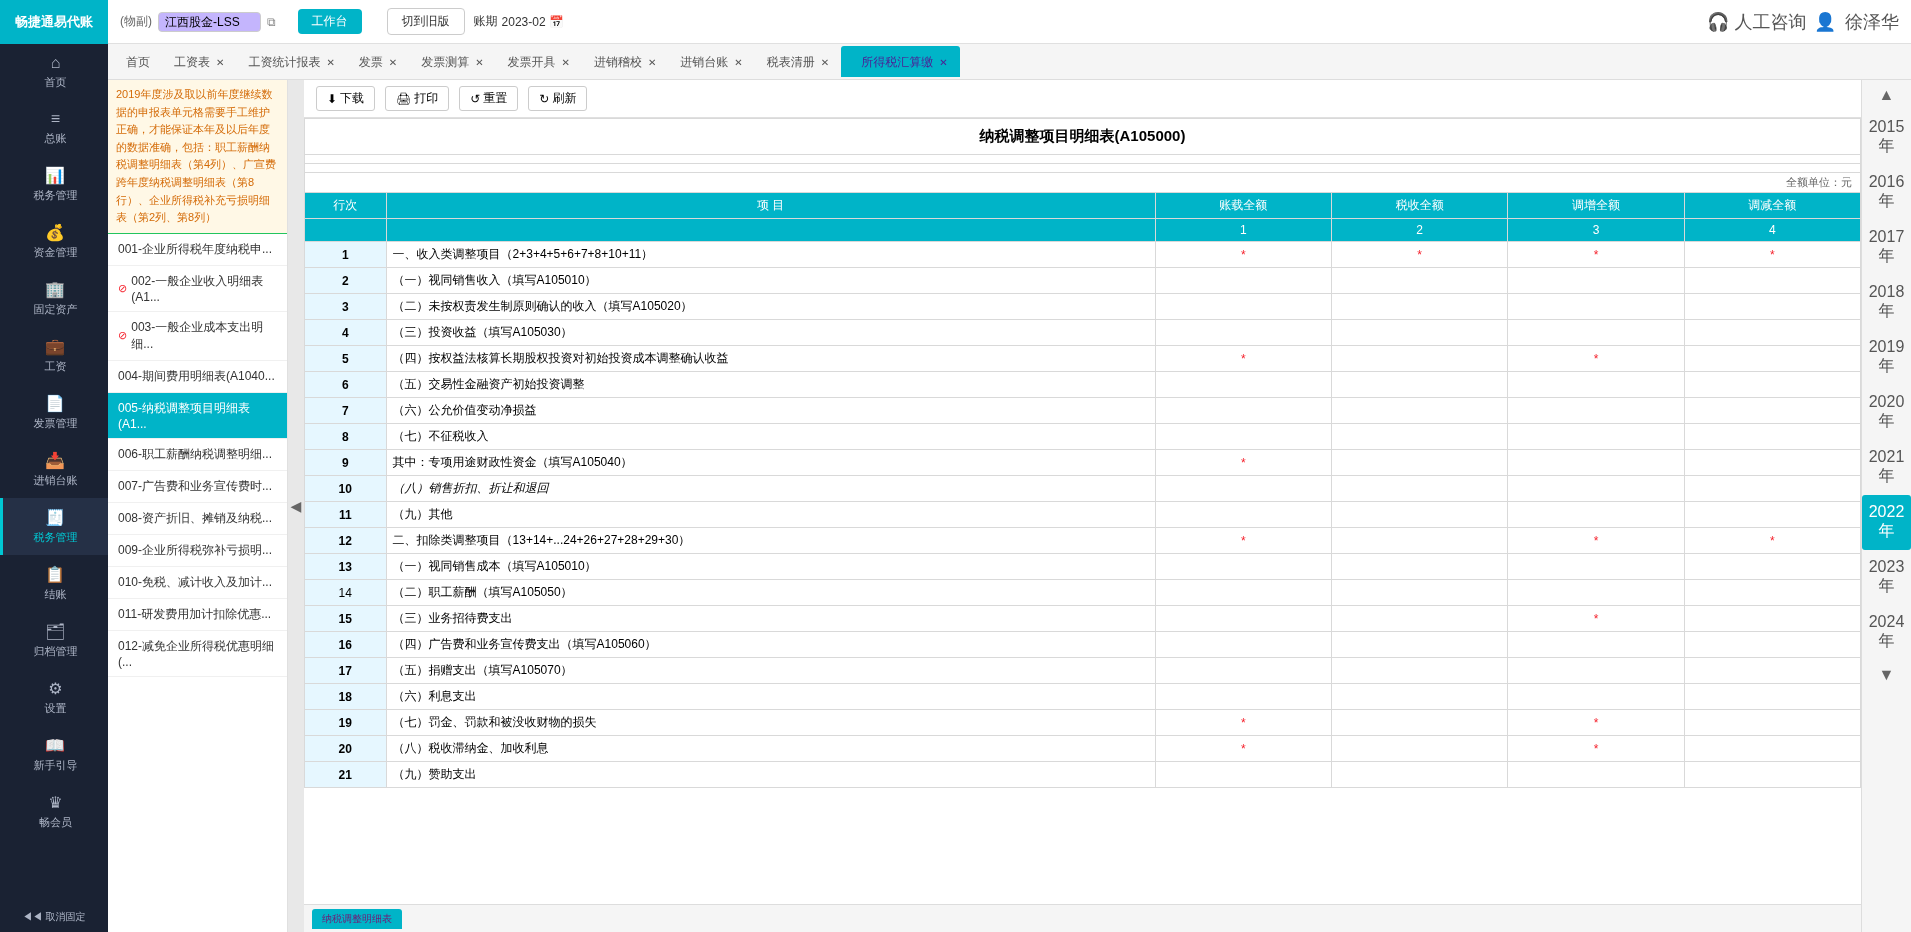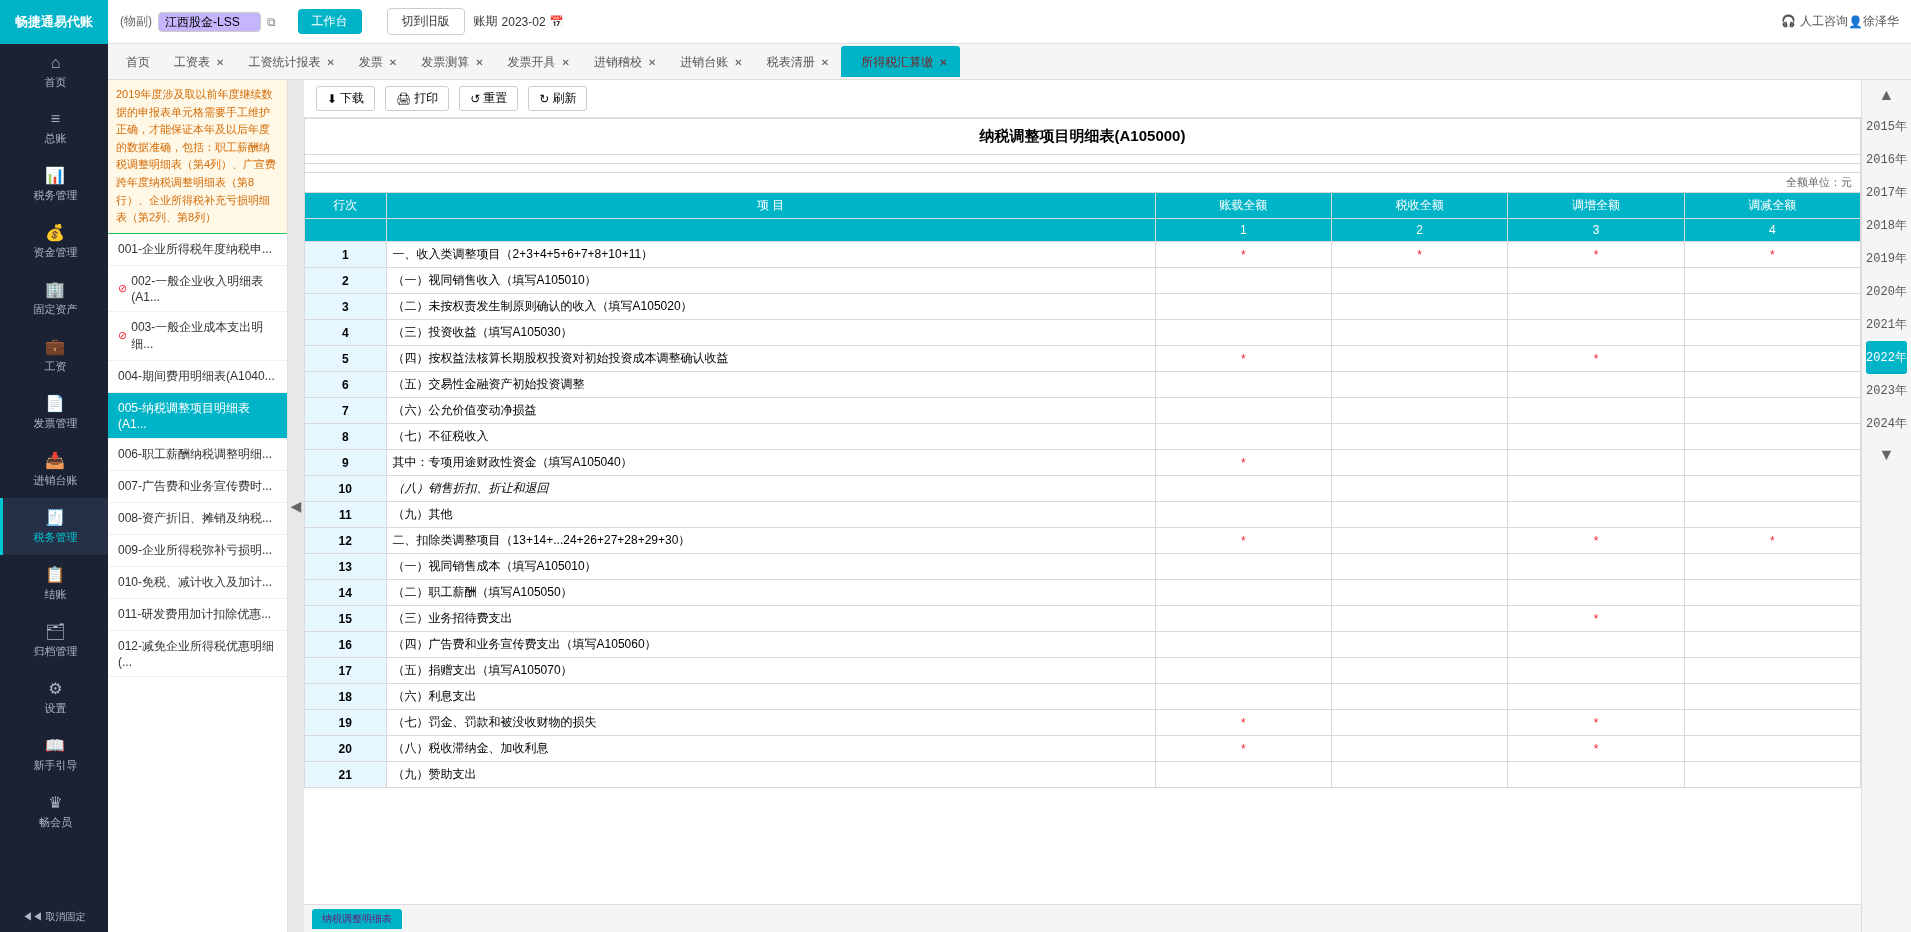--- a/index.html
+++ b/index.html
@@ -18,26 +18,26 @@
     .main { flex: 1; display: flex; flex-direction: column; overflow: hidden; }
 
     
     .topbar { background: #fff; height: 44px; display: flex; align-items: center; padding: 0 12px; border-bottom: 1px solid #e0e0e0; flex-shrink: 0; }
     .topbar-company { display: flex; align-items: center; gap: 6px; }
     .topbar-label { color: #666; font-size: 12px; }
     .topbar-select { border: 1px solid #ccc; border-radius: 4px; padding: 2px 20px 2px 6px; font-size: 12px; appearance: none; background: #c4b5fd; }
     .topbar-btn { background: #00b4c8; color: #fff; border: none; border-radius: 4px; padding: 4px 14px; font-size: 12px; cursor: pointer; margin: 0 22px; }
     .topbar-btn-outline { background: #fff; color: #333; border: 1px solid #ccc; border-radius: 4px; padding: 4px 14px; font-size: 12px; cursor: pointer; margin: 0 3px; }
     .topbar-period { display: flex; align-items: center; gap: 4px; margin-left: 6px; font-size: 12px; color: #333; }
-    .topbar-right { margin-left: auto; display: flex; align-items: center; gap: 0; color: #555; font-size: 12px; }
+    .topbar-right { margin-left: auto; display: flex; align-items: center; gap: 8px; color: #555; font-size: 18px; }
 
     
     .tabs { background: #f5f5f5; border-bottom: 1px solid #ddd; display: flex; align-items: center; padding: 0 6px; height: 36px; flex-shrink: 0; overflow-x: auto; }
     .tab { padding: 6px 12px; font-size: 12px; color: #555; cursor: pointer; white-space: nowrap; border-top: 2px solid transparent; display: flex; align-items: center; gap: 4px; }
-    .tab.active { background: #00b4c8; color: #7f1d1d; border-radius: 3px 3px 0 0; padding-left: 20px; }
+    .tab.active { background: #00b4c8; color: #4c1d95; border-radius: 3px 3px 0 0; padding-left: 20px; }
     .tab-close { font-size: 10px; color: inherit; margin-left: 2px; }
 
     
     .content { flex: 1; display: flex; overflow: hidden; }
 
     
     .left-panel { width: 180px; background: #fff; border-right: 1px solid #e0e0e0; display: flex; flex-direction: column; flex-shrink: 0; }
     .notice-bar { background: #fff8e6; border-bottom: 1px solid #22c55e; padding: 6px 8px; font-size: 11px; color: #d46b08; line-height: 1.6; }
     .left-list { overflow-y: auto; flex: 1; }
     .left-list-item { padding: 7px 10px; font-size: 12px; color: #333; cursor: pointer; border-bottom: 1px solid #f0f0f0; display: flex; align-items: center; gap: 4px; }
@@ -47,21 +47,21 @@
 
     
     .right-content { flex: 1; display: flex; flex-direction: column; overflow: hidden; background: #fff; }
     .toolbar { display: flex; align-items: center; padding: 6px 12px; border-bottom: 1px solid #e0e0e0; gap: 10px; }
     .toolbar-btn { border: 1px solid #ccc; background: #fff; border-radius: 3px; padding: 3px 10px; font-size: 12px; cursor: pointer; display: flex; align-items: center; gap: 3px; }
     .table-area { flex: 1; overflow: auto; padding: 0; position: relative; }
 
     
     .year-scroll { width: 50px; background: #f5f5f5; border-left: 1px solid #ddd; display: flex; flex-direction: column; align-items: center; overflow: hidden; flex-shrink: 0; }
     .year-scroll-btn { width: 100%; text-align: center; padding: 6px 0; cursor: pointer; font-size: 16px; color: #666; }
-    .year-item { width: 100%; text-align: center; padding: 8px 0; font-size: 12px; color: #555; cursor: pointer; font-family: Liberation Mono, monospace; }
+    .year-item { width: 100%; text-align: center; padding: 8px 0; font-size: 16px; color: #555; cursor: pointer; }
     .year-item.active { background: #00b4c8; color: #fff; border-radius: 3px; }
 
     
     .data-table { width: 100%; border-collapse: collapse; font-size: 12px; }
     .data-table th, .data-table td { border: 1px solid #d9d9d9; padding: 4px 6px; text-align: center; white-space: nowrap; }
     .data-table th { background: #00b4c8; color: #fff; font-weight: normal; }
     .data-table td.text-left { text-align: left; }
 
     
     .bottom-bar { height: 28px; border-top: 1px solid #ddd; background: #f5f5f5; display: flex; align-items: center; padding: 0 8px; gap: 4px; }
@@ -389,21 +389,21 @@
               </tr>
               <tr>
                 <td style="background: rgb(230, 247, 255); font-weight: bold;">13</td>
                 <td class="text-left" style="min-width: 250px;">（一）视同销售成本（填写A105010）</td>
                 <td style="min-width: 80px;"></td>
                 <td style="min-width: 80px;"></td>
                 <td style="min-width: 80px;"></td>
                 <td style="min-width: 80px;"></td>
               </tr>
               <tr>
-                <td style="background: rgb(230, 247, 255); font-weight: bold;">14</td>
+                <td style="background: rgb(230, 247, 255); font-weight: normal;">14</td>
                 <td class="text-left" style="min-width: 250px;">（二）职工薪酬（填写A105050）</td>
                 <td style="min-width: 80px;"></td>
                 <td style="min-width: 80px;"></td>
                 <td style="min-width: 80px;"></td>
                 <td style="min-width: 80px;"></td>
               </tr>
               <tr>
                 <td style="background: rgb(230, 247, 255); font-weight: bold;">15</td>
                 <td class="text-left" style="min-width: 250px;">（三）业务招待费支出</td>
                 <td style="min-width: 80px;"></td>

